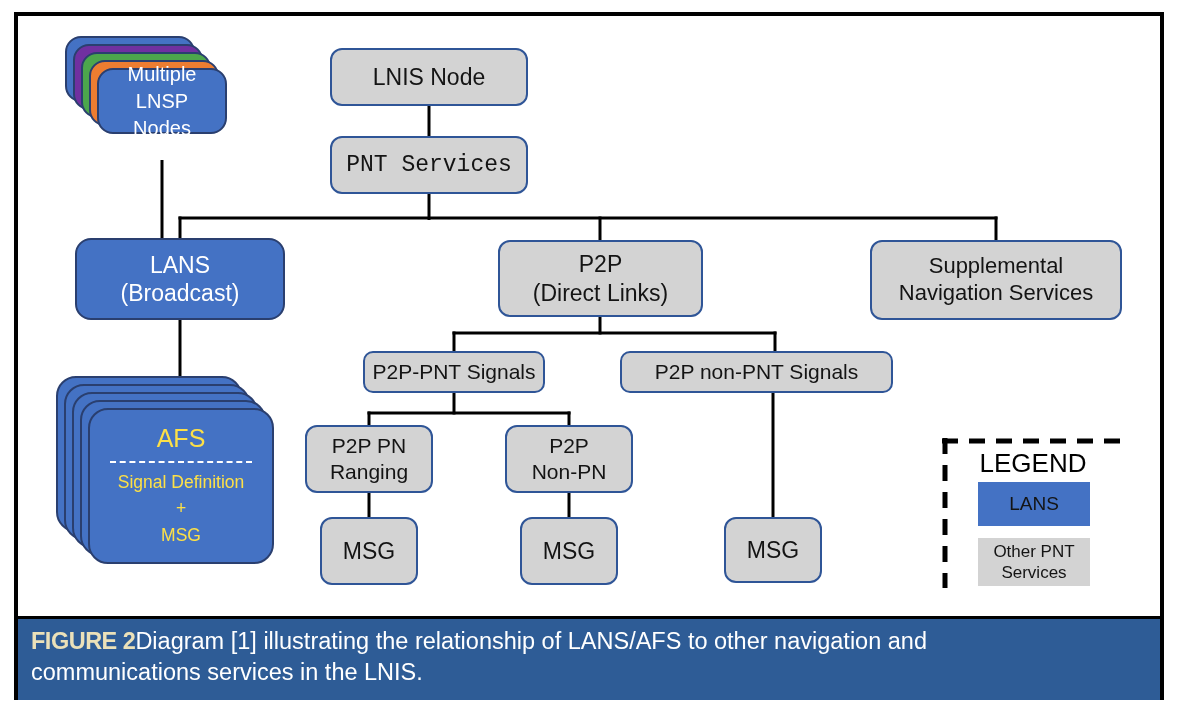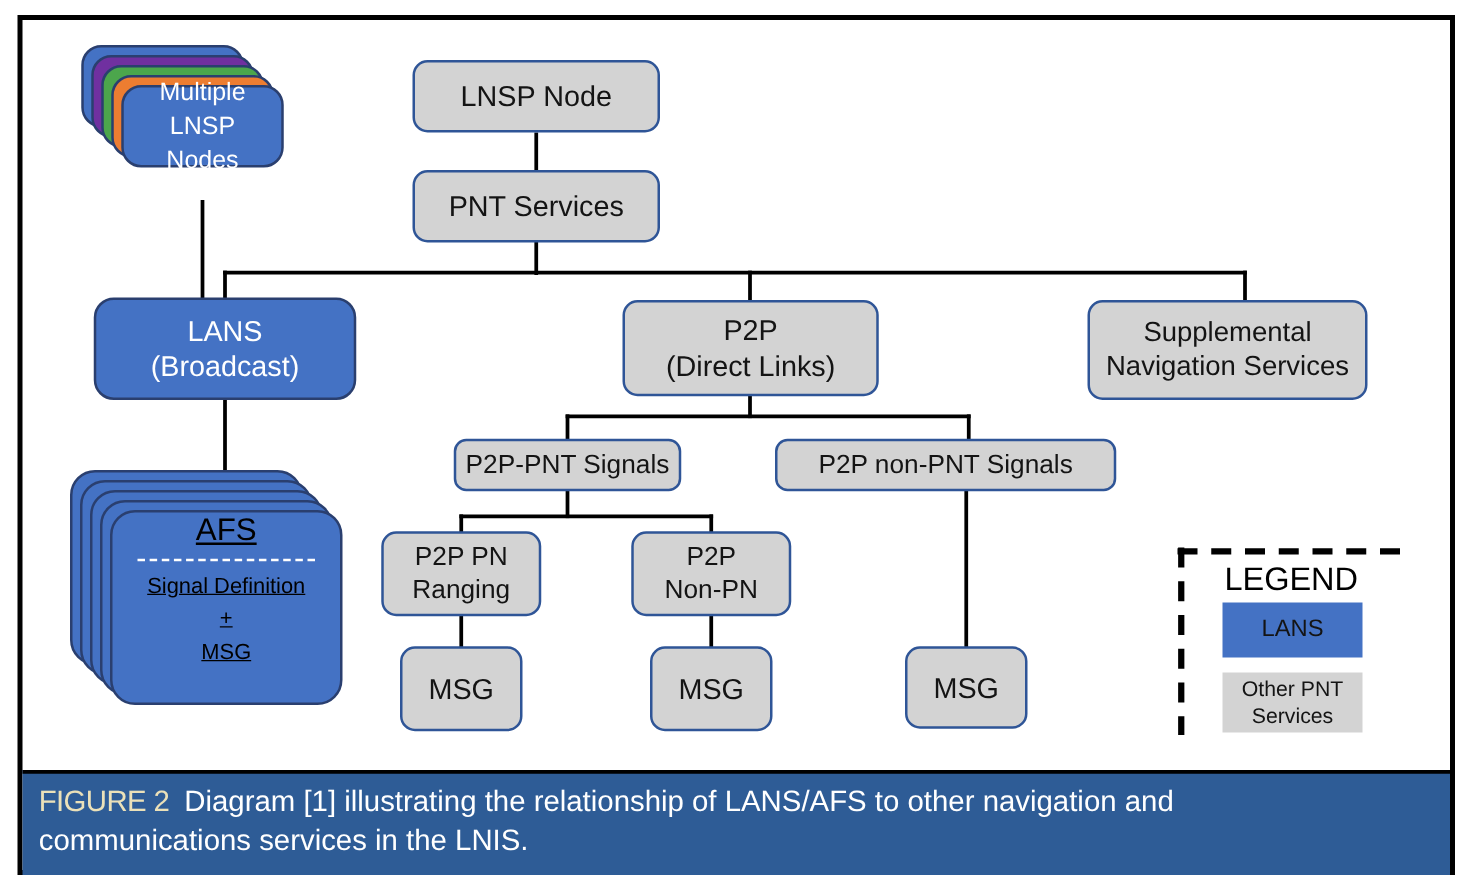--- a/index.html
+++ b/index.html
@@ -11,60 +11,60 @@
   .frame{
     position:absolute;left:14px;top:12px;width:1150px;height:688px;
     border:4px solid #000;box-sizing:border-box;background:transparent;z-index:0;
   }
   .caption-bar{
     position:absolute;left:18px;top:616px;width:1142px;height:84px;
     background:var(--caption-bg);border-top:3px solid #000;box-sizing:border-box;
     color:#fff;font-size:23.5px;line-height:1.32;padding:7px 80px 0 13px;z-index:3;
   }
   .figure-tag{
-    color:var(--caption-tag);font-weight:400;margin-right:12px;letter-spacing:-0.5px;
+    color:var(--caption-tag);font-weight:700;letter-spacing:-0.5px;
   }
   svg.connectors{position:absolute;left:0;top:0;z-index:1;pointer-events:none;}
   .box{
     position:absolute;display:flex;align-items:center;justify-content:center;
     text-align:center;box-sizing:border-box;white-space:pre-line;z-index:2;
     border-radius:12px;line-height:1.22;
   }
   .gray{background:var(--node-gray);border:2px solid var(--node-gray-border);color:#141414;}
   .blue{background:var(--node-blue);border:2px solid var(--node-blue-border);color:#fff;}
   .layer{
     position:absolute;width:130px;height:66px;border-radius:16px;
     border:2px solid var(--node-blue-border);box-sizing:border-box;z-index:2;
   }
   .afs-layer{width:186px;height:156px;border-radius:20px;}
   #lnsp-node{left:330px;top:48px;width:198px;height:58px;font-size:23px;}
-  #pnt-services{left:330px;top:136px;width:198px;height:58px;font-size:23px;}
+  #pnt-services{left:330px;top:136px;width:198px;height:58px;font-size:23px;font-family:Liberation Mono, monospace;}
   #lans{left:75px;top:238px;width:210px;height:82px;font-size:23px;border-radius:16px;}
   #p2p{left:498px;top:240px;width:205px;height:77px;font-size:23px;}
-  #supplemental{left:870px;top:240px;width:224px;height:80px;font-size:22px;}
+  #supplemental{left:870px;top:240px;width:252px;height:80px;font-size:22px;}
   #p2p-pnt{left:363px;top:351px;width:182px;height:42px;font-size:21px;border-radius:10px;}
   #p2p-non-pnt{left:620px;top:351px;width:273px;height:42px;font-size:21px;border-radius:10px;}
   #p2p-pn-ranging{left:305px;top:425px;width:128px;height:68px;font-size:21px;}
   #p2p-non-pn{left:505px;top:425px;width:128px;height:68px;font-size:21px;}
   #msg1{left:320px;top:517px;width:98px;height:68px;font-size:23px;}
   #msg2{left:520px;top:517px;width:98px;height:68px;font-size:23px;}
   #msg3{left:724px;top:517px;width:98px;height:66px;font-size:23px;}
   #stack-l1{left:65px;top:36px;background:var(--node-blue);}
   #stack-l2{left:73px;top:44px;background:var(--stack-purple);}
   #stack-l3{left:81px;top:52px;background:var(--stack-green);}
   #stack-l4{left:89px;top:60px;background:var(--stack-orange);}
   #stack-front{left:97px;top:68px;background:var(--node-blue);color:#fff;
     display:flex;align-items:center;justify-content:center;text-align:center;
     white-space:pre-line;font-size:20px;line-height:1.35;}
   #afs-b1{left:56px;top:376px;background:var(--node-blue);}
   #afs-b2{left:64px;top:384px;background:var(--node-blue);}
   #afs-b3{left:72px;top:392px;background:var(--node-blue);}
   #afs-b4{left:80px;top:400px;background:var(--node-blue);}
-  #afs-front{left:88px;top:408px;background:var(--node-blue);color:#000000;
-    display:flex;flex-direction:column;align-items:center;justify-content:flex-start;text-decoration:underline;}
+  #afs-front{left:88px;top:408px;background:var(--node-blue);color:#fde047;
+    display:flex;flex-direction:column;align-items:center;justify-content:center;}
   .afs-title{font-size:25px;}
   .afs-sep{width:142px;border-top:2px dashed #fff;margin:8px auto 6px auto;}
   .afs-sub{font-size:17.5px;line-height:1.5;white-space:pre-line;text-align:center;}
   #legend-title{position:absolute;left:945px;top:448px;width:176px;text-align:center;
     font-size:26px;color:#000;z-index:2;}
   #legend-lans{left:978px;top:482px;width:112px;height:44px;background:var(--node-blue);
     border:none;color:#141414;font-size:19px;border-radius:0;}
   #legend-other{left:978px;top:538px;width:112px;height:48px;background:var(--node-gray);
     border:none;color:#141414;font-size:17px;border-radius:0;line-height:1.25;}
 </style>
@@ -102,21 +102,21 @@
 </svg>
 
 <div class="layer" id="stack-l1"></div>
 <div class="layer" id="stack-l2"></div>
 <div class="layer" id="stack-l3"></div>
 <div class="layer" id="stack-l4"></div>
 <div class="layer" id="stack-front">Multiple
 LNSP
 Nodes</div>
 
-<div class="box gray" id="lnsp-node">LNSP Node</div>
+<div class="box gray" id="lnsp-node">LNIS Node</div>
 <div class="box gray" id="pnt-services">PNT Services</div>
 
 <div class="box blue" id="lans">LANS
 (Broadcast)</div>
 
 <div class="layer afs-layer" id="afs-b1"></div>
 <div class="layer afs-layer" id="afs-b2"></div>
 <div class="layer afs-layer" id="afs-b3"></div>
 <div class="layer afs-layer" id="afs-b4"></div>
 <div class="layer afs-layer" id="afs-front">

